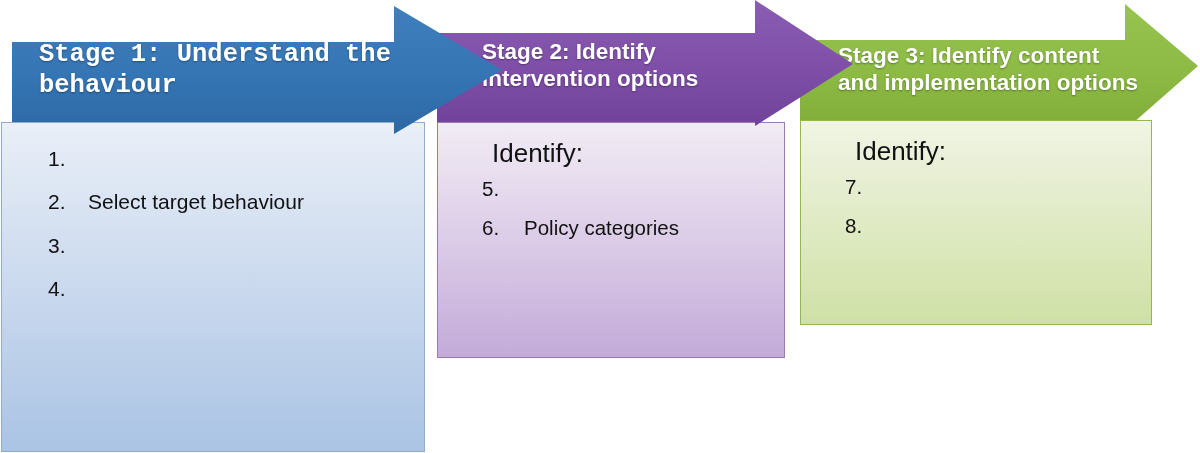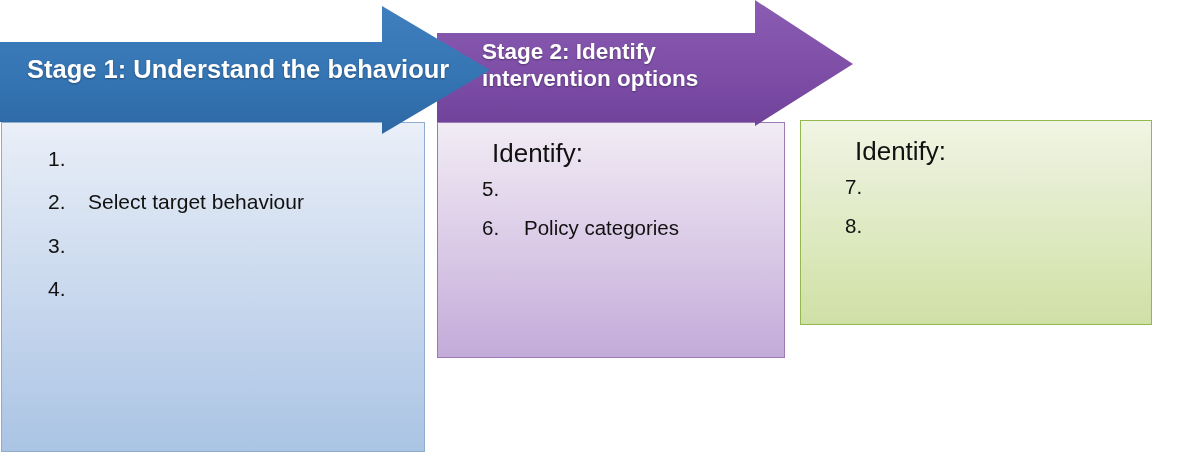--- a/index.html
+++ b/index.html
@@ -18,21 +18,21 @@
     position:relative;
     color:#ffffff;
     font-weight:bold;
     line-height:1.22;
     text-shadow:0 1px 2px rgba(0,0,0,0.35);
     white-space:pre-line;
     z-index:3;
   }
 
   
-  #arrow1{left:0px;top:4px;width:492px;height:132px;z-index:3;}
+  #arrow1{left:12px;top:4px;width:492px;height:132px;z-index:3;font-family:Liberation Mono, monospace;}
   #arrow1 .arrow-label{font-size:25.5px;margin-left:27px;margin-top:0px;}
 
   
   #arrow2{left:437px;top:0px;width:418px;height:128px;z-index:2;}
   #arrow2 .arrow-label{font-size:22.5px;margin-left:45px;margin-top:2px;}
 
   
   #arrow3{left:800px;top:4px;width:400px;height:128px;z-index:1;}
   #arrow3 .arrow-label{font-size:22.5px;margin-left:38px;margin-top:2px;}
 
@@ -139,20 +139,34 @@
           <span class="num">5.</span>
         </li>
         <li>
           <span class="num">6.</span>
           <span class="txt">Policy categories</span>
         </li>
       </ol>
     </div>
   </div>
 
+  <div class="arrow" id="arrow3">
+    <svg width="400" height="128" viewBox="0 0 400 128">
+      <defs>
+        <linearGradient id="g3" x1="0" y1="0" x2="0" y2="1">
+          <stop offset="0%" stop-color="#97c44f"></stop>
+          <stop offset="55%" stop-color="#8cba44"></stop>
+          <stop offset="100%" stop-color="#7fad37"></stop>
+        </linearGradient>
+      </defs>
+      <polygon points="0,36 325,36 325,0 398,62 325,126 325,118 0,118" fill="url(#g3)"></polygon>
+    </svg>
+    <div class="arrow-label">Stage 3: Identify content
+and implementation options</div>
+  </div>
 
   <div class="panel" id="panel3">
     <div class="panel-inner">
       <p class="lead">Identify:</p>
       <ol class="items">
         <li>
           <span class="num">7.</span>
         </li>
         <li>
           <span class="num">8.</span>

